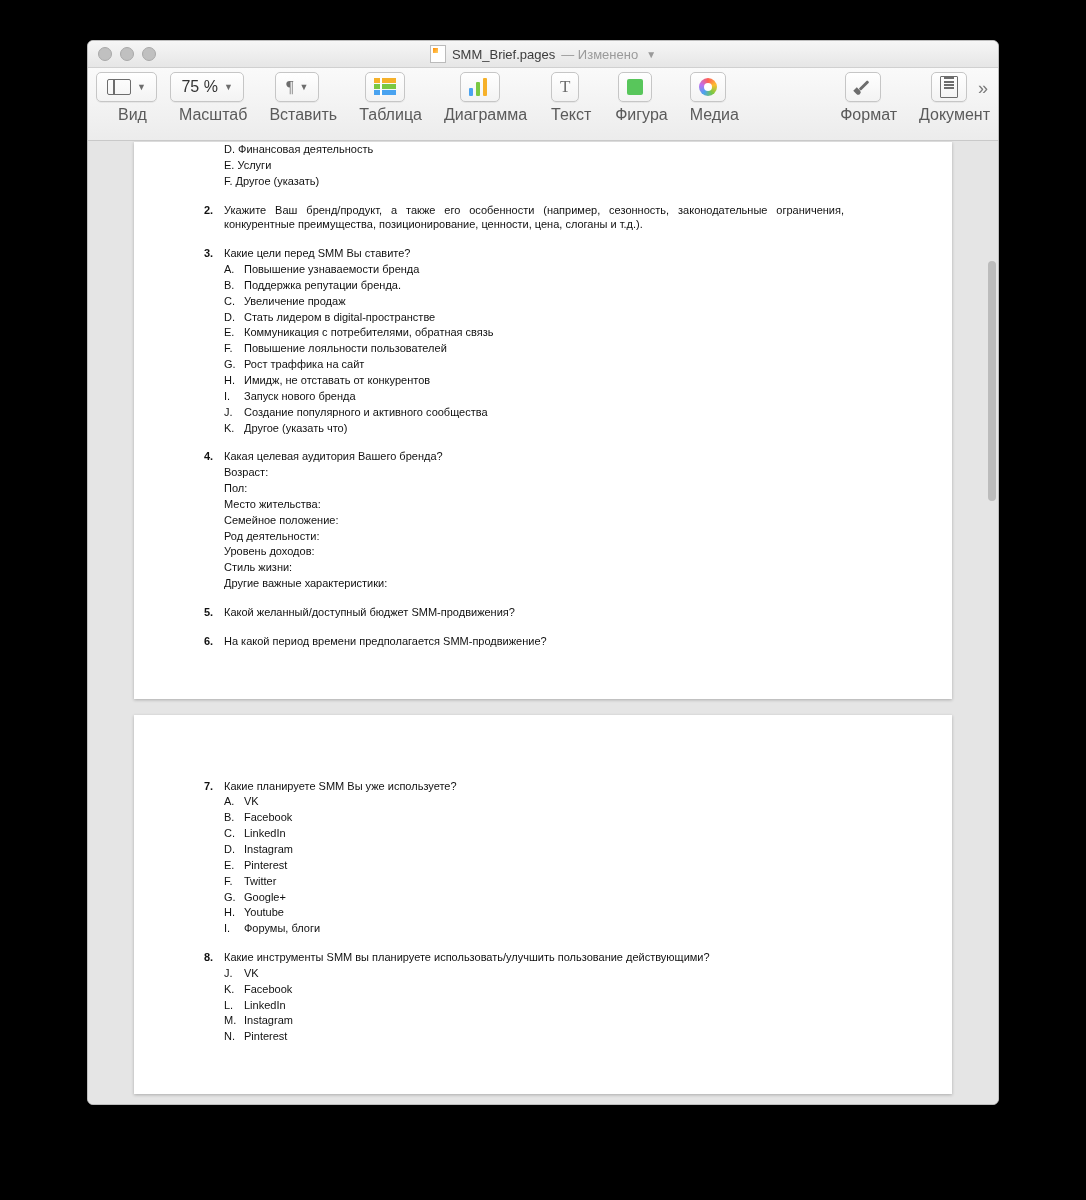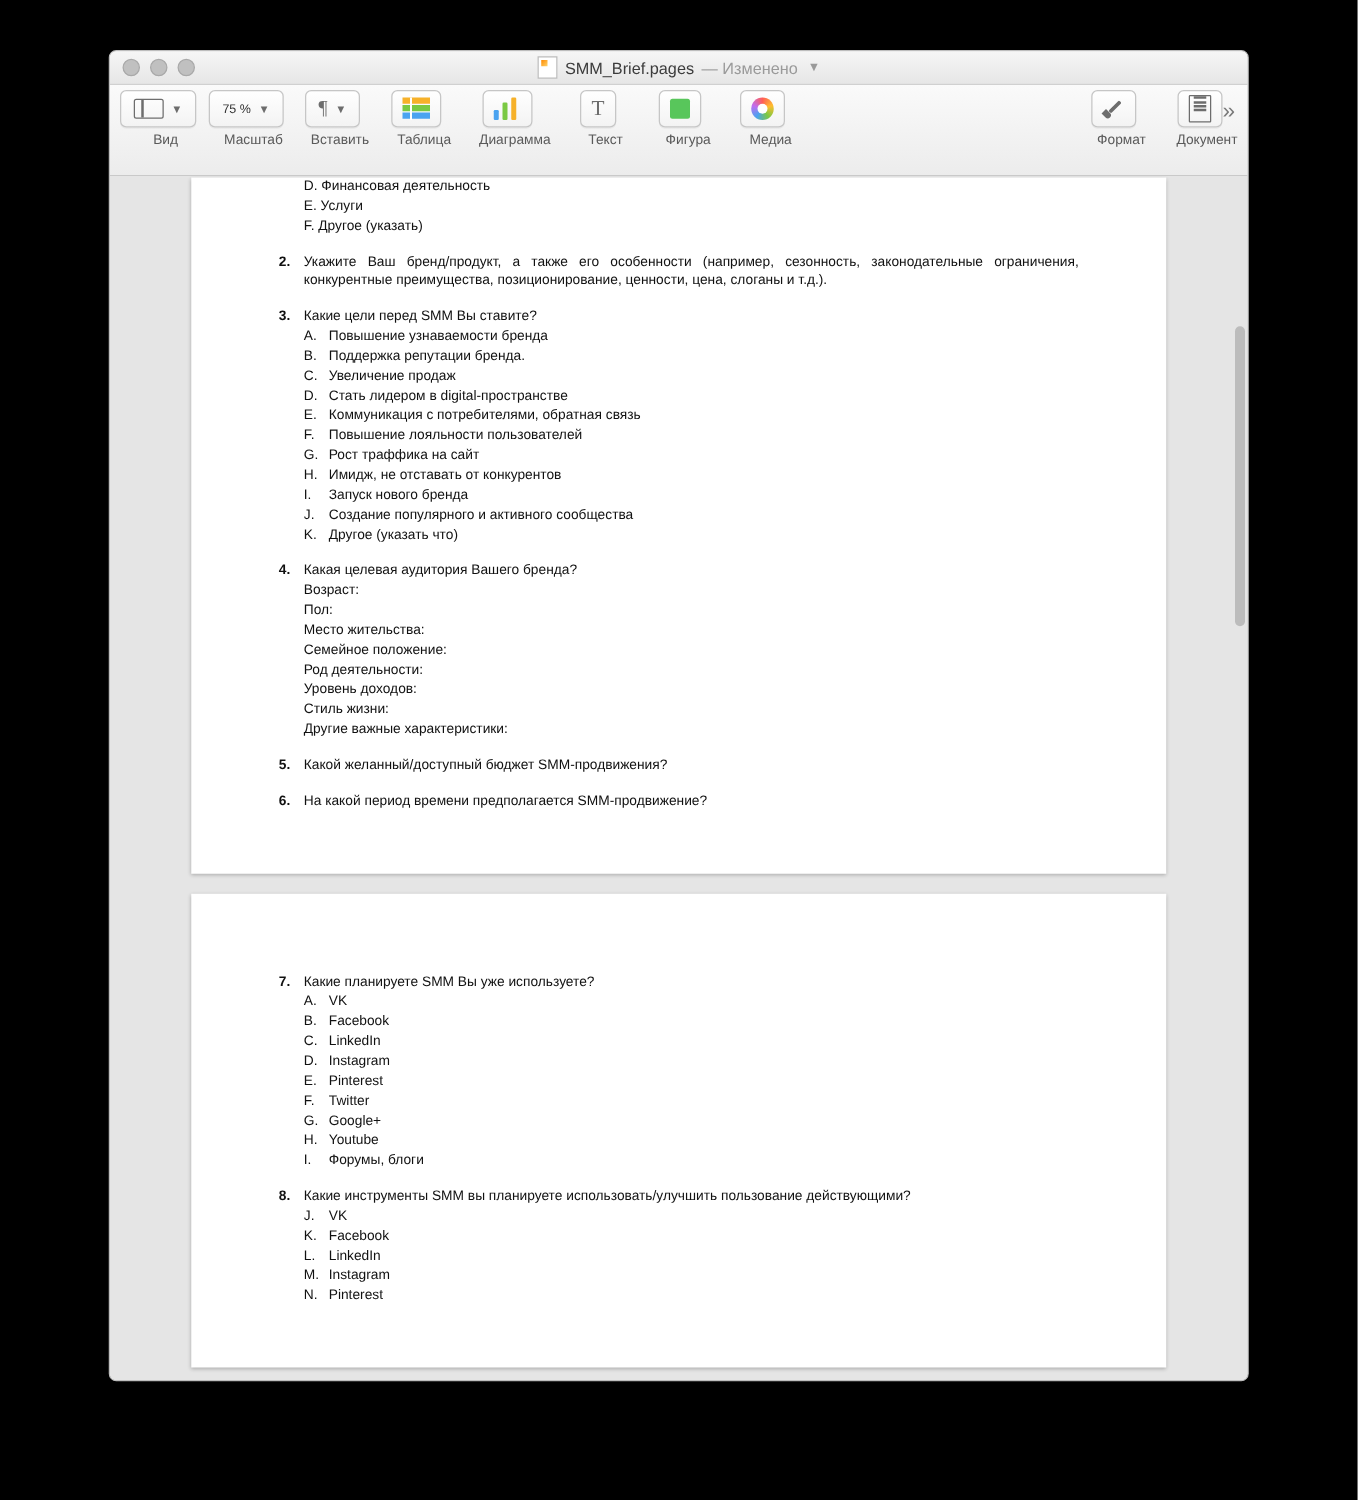--- a/index.html
+++ b/index.html
@@ -12,26 +12,26 @@
   .title-center .fname{color:#3c3c3c;}
   .title-center .mod{color:#9a9a9a;}
   .doc-icon{width:14px;height:16px;background:#fff;border:1px solid #bbb;position:relative;}
   .doc-icon::after{content:"";position:absolute;left:2px;top:2px;width:5px;height:5px;background:linear-gradient(135deg,#ff8a00,#ffd36b);}
   .chev{color:#9a9a9a;font-size:10px;margin-left:2px;}
   .toolbar{height:68px;background:linear-gradient(#fafafa,#ececec);border-bottom:1px solid #c9c9c9;display:flex;align-items:flex-start;padding:4px 8px 0 8px;position:relative;}
   .tool-group{display:flex;gap:10px;}
   .tool{display:flex;flex-direction:column;align-items:center;width:auto;min-width:56px;}
   .btn{height:28px;border:1px solid #c6c6c6;border-radius:5px;background:linear-gradient(#fff,#f3f3f3);display:flex;align-items:center;justify-content:center;padding:0 10px;box-shadow:0 1px 0 rgba(0,0,0,.05);}
   .btn.small{padding:0 8px;}
-  .tool-label{font-size:11px;color:#5a5a5a;margin-top:4px;margin-left:12px;}
+  .tool-label{font-size:16px;color:#5a5a5a;margin-top:4px;margin-left:12px;}
   .icon{display:inline-block;}
   .ico-view{width:22px;height:14px;border:1.5px solid #6d6d6d;border-radius:2px;position:relative;}
   .ico-view::before{content:"";position:absolute;left:5px;top:0;bottom:0;width:1.5px;background:#6d6d6d;}
   .caret{margin-left:6px;font-size:9px;color:#6d6d6d;}
-  .zoom-text{font-size:10px;color:#333;}
+  .zoom-text{font-size:16px;color:#333;}
   .ico-para{font-size:16px;color:#6d6d6d;font-family:Georgia,serif;}
   .ico-table{width:22px;height:18px;background:
     linear-gradient(#f6b12a,#f6b12a) 0 0/100% 5px no-repeat,
     linear-gradient(#7ac943,#7ac943) 0 6px/100% 5px no-repeat,
     linear-gradient(#4aa3f0,#4aa3f0) 0 12px/100% 5px no-repeat;
     position:relative;}
   .ico-table::after{content:"";position:absolute;inset:0;background:linear-gradient(90deg,transparent 6px,#fff 6px,#fff 8px,transparent 8px);}
   .ico-chart{width:22px;height:18px;display:flex;align-items:flex-end;gap:3px;}
   .ico-chart span{width:4px;border-radius:1px;}
   .ico-chart .b1{height:8px;background:#4aa3f0;}
@@ -44,21 +44,21 @@
   .ico-brush{width:18px;height:18px;position:relative;}
   .ico-brush::before{content:"";position:absolute;width:12px;height:3px;background:#6d6d6d;transform:rotate(-45deg);top:6px;left:4px;border-radius:1px;}
   .ico-brush::after{content:"";position:absolute;width:5px;height:7px;background:#6d6d6d;border-radius:0 0 3px 3px;bottom:1px;left:1px;transform:rotate(-45deg);}
   .ico-doc{width:16px;height:20px;border:1.5px solid #6d6d6d;border-radius:1px;position:relative;}
   .ico-doc::before,.ico-doc::after{content:"";position:absolute;left:3px;right:3px;height:1.5px;background:#6d6d6d;}
   .ico-doc::before{top:4px;box-shadow:0 3px #6d6d6d,0 6px #6d6d6d;}
   .more{position:absolute;right:10px;top:10px;font-size:18px;color:#7a7a7a;}
   .spacer{flex:1;}
   .editor{flex:1;background:#e5e5e5;overflow:hidden;position:relative;}
   .scroll{position:absolute;inset:0;overflow:auto;}
-  .page{width:640px;background:#fff;margin:0 auto;box-shadow:0 1px 3px rgba(0,0,0,.25);padding:6px 70px 50px 70px;font-size:11px;color:#111;line-height:1.35;}
+  .page{width:640px;background:#fff;margin:0 auto;box-shadow:0 1px 3px rgba(0,0,0,.25);padding:6px 108px 50px 70px;font-size:11px;color:#111;line-height:1.35;}
   .page:first-child{padding-top:0;}
   .q{margin-top:14px;display:flex;}
   .qnum{width:20px;font-weight:bold;flex-shrink:0;}
   .qtext{font-weight:normal;flex:1;}
   .sub{margin-left:20px;margin-top:1px;display:flex;}
   .sletter{width:20px;flex-shrink:0;}
   .stext{}
   .just{text-align:justify;}
   .scrollbar-v{position:absolute;right:2px;top:120px;width:8px;height:240px;background:#bcbcbc;border-radius:4px;}
 </style>

